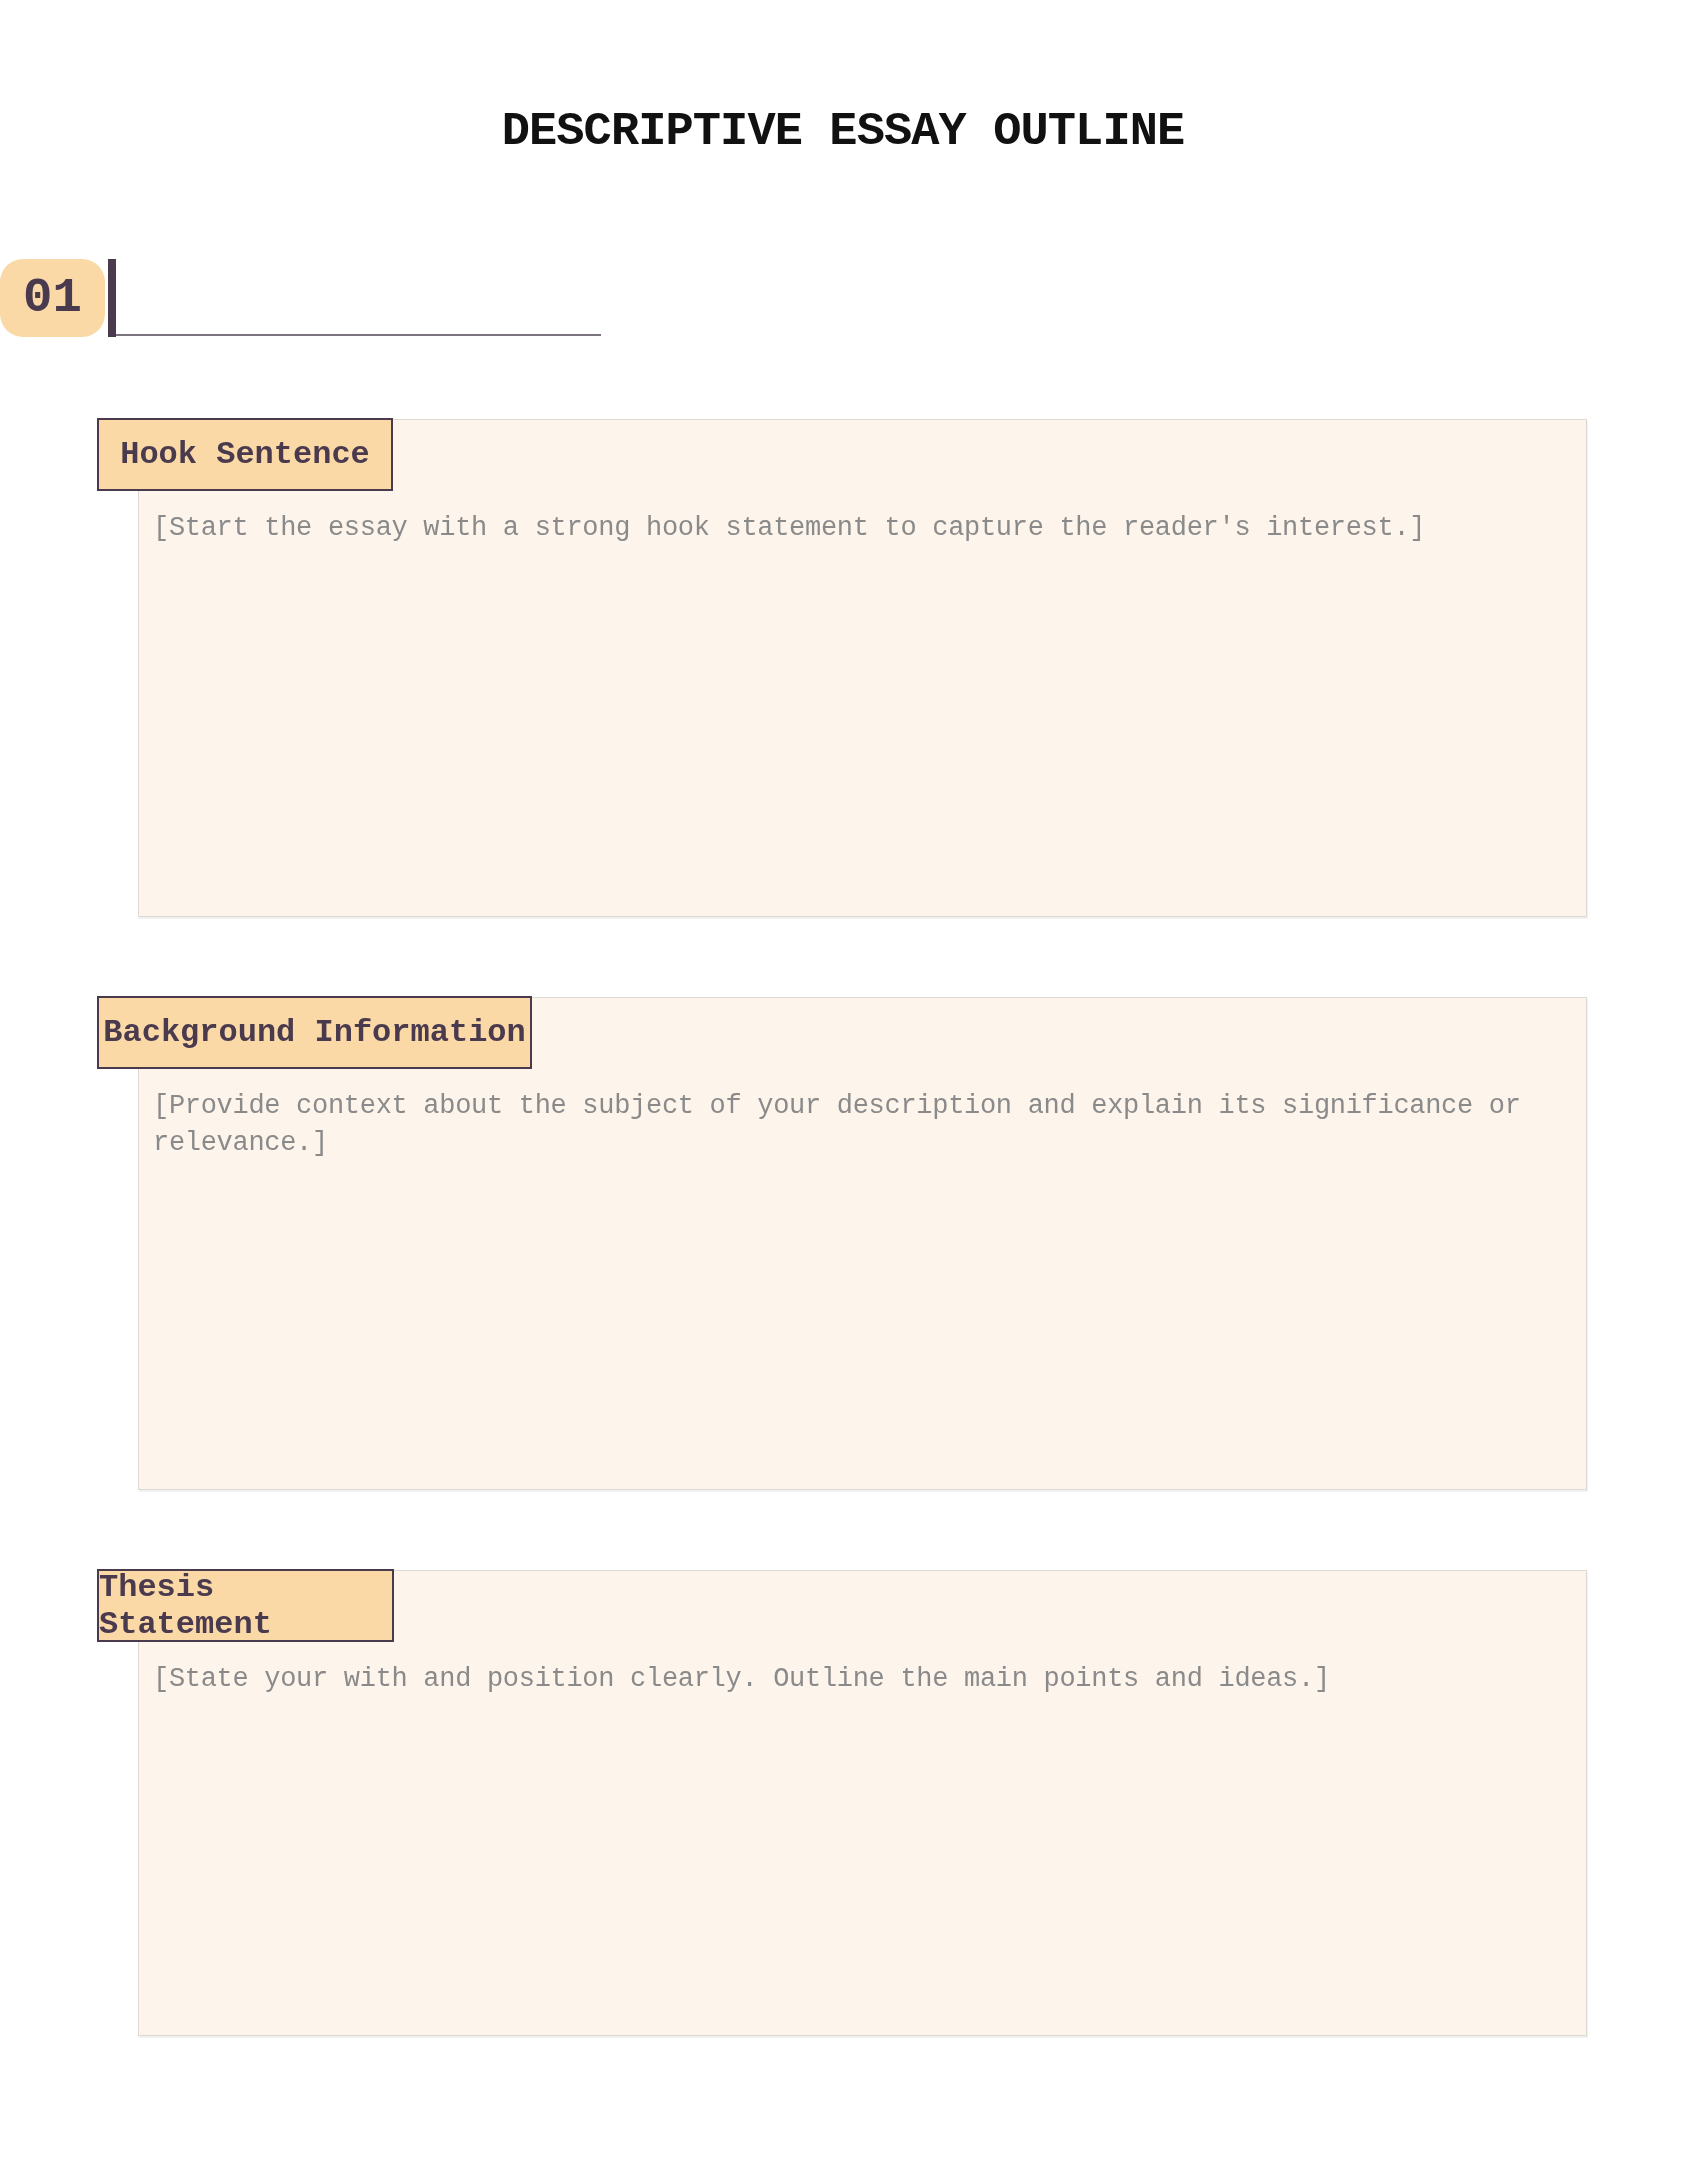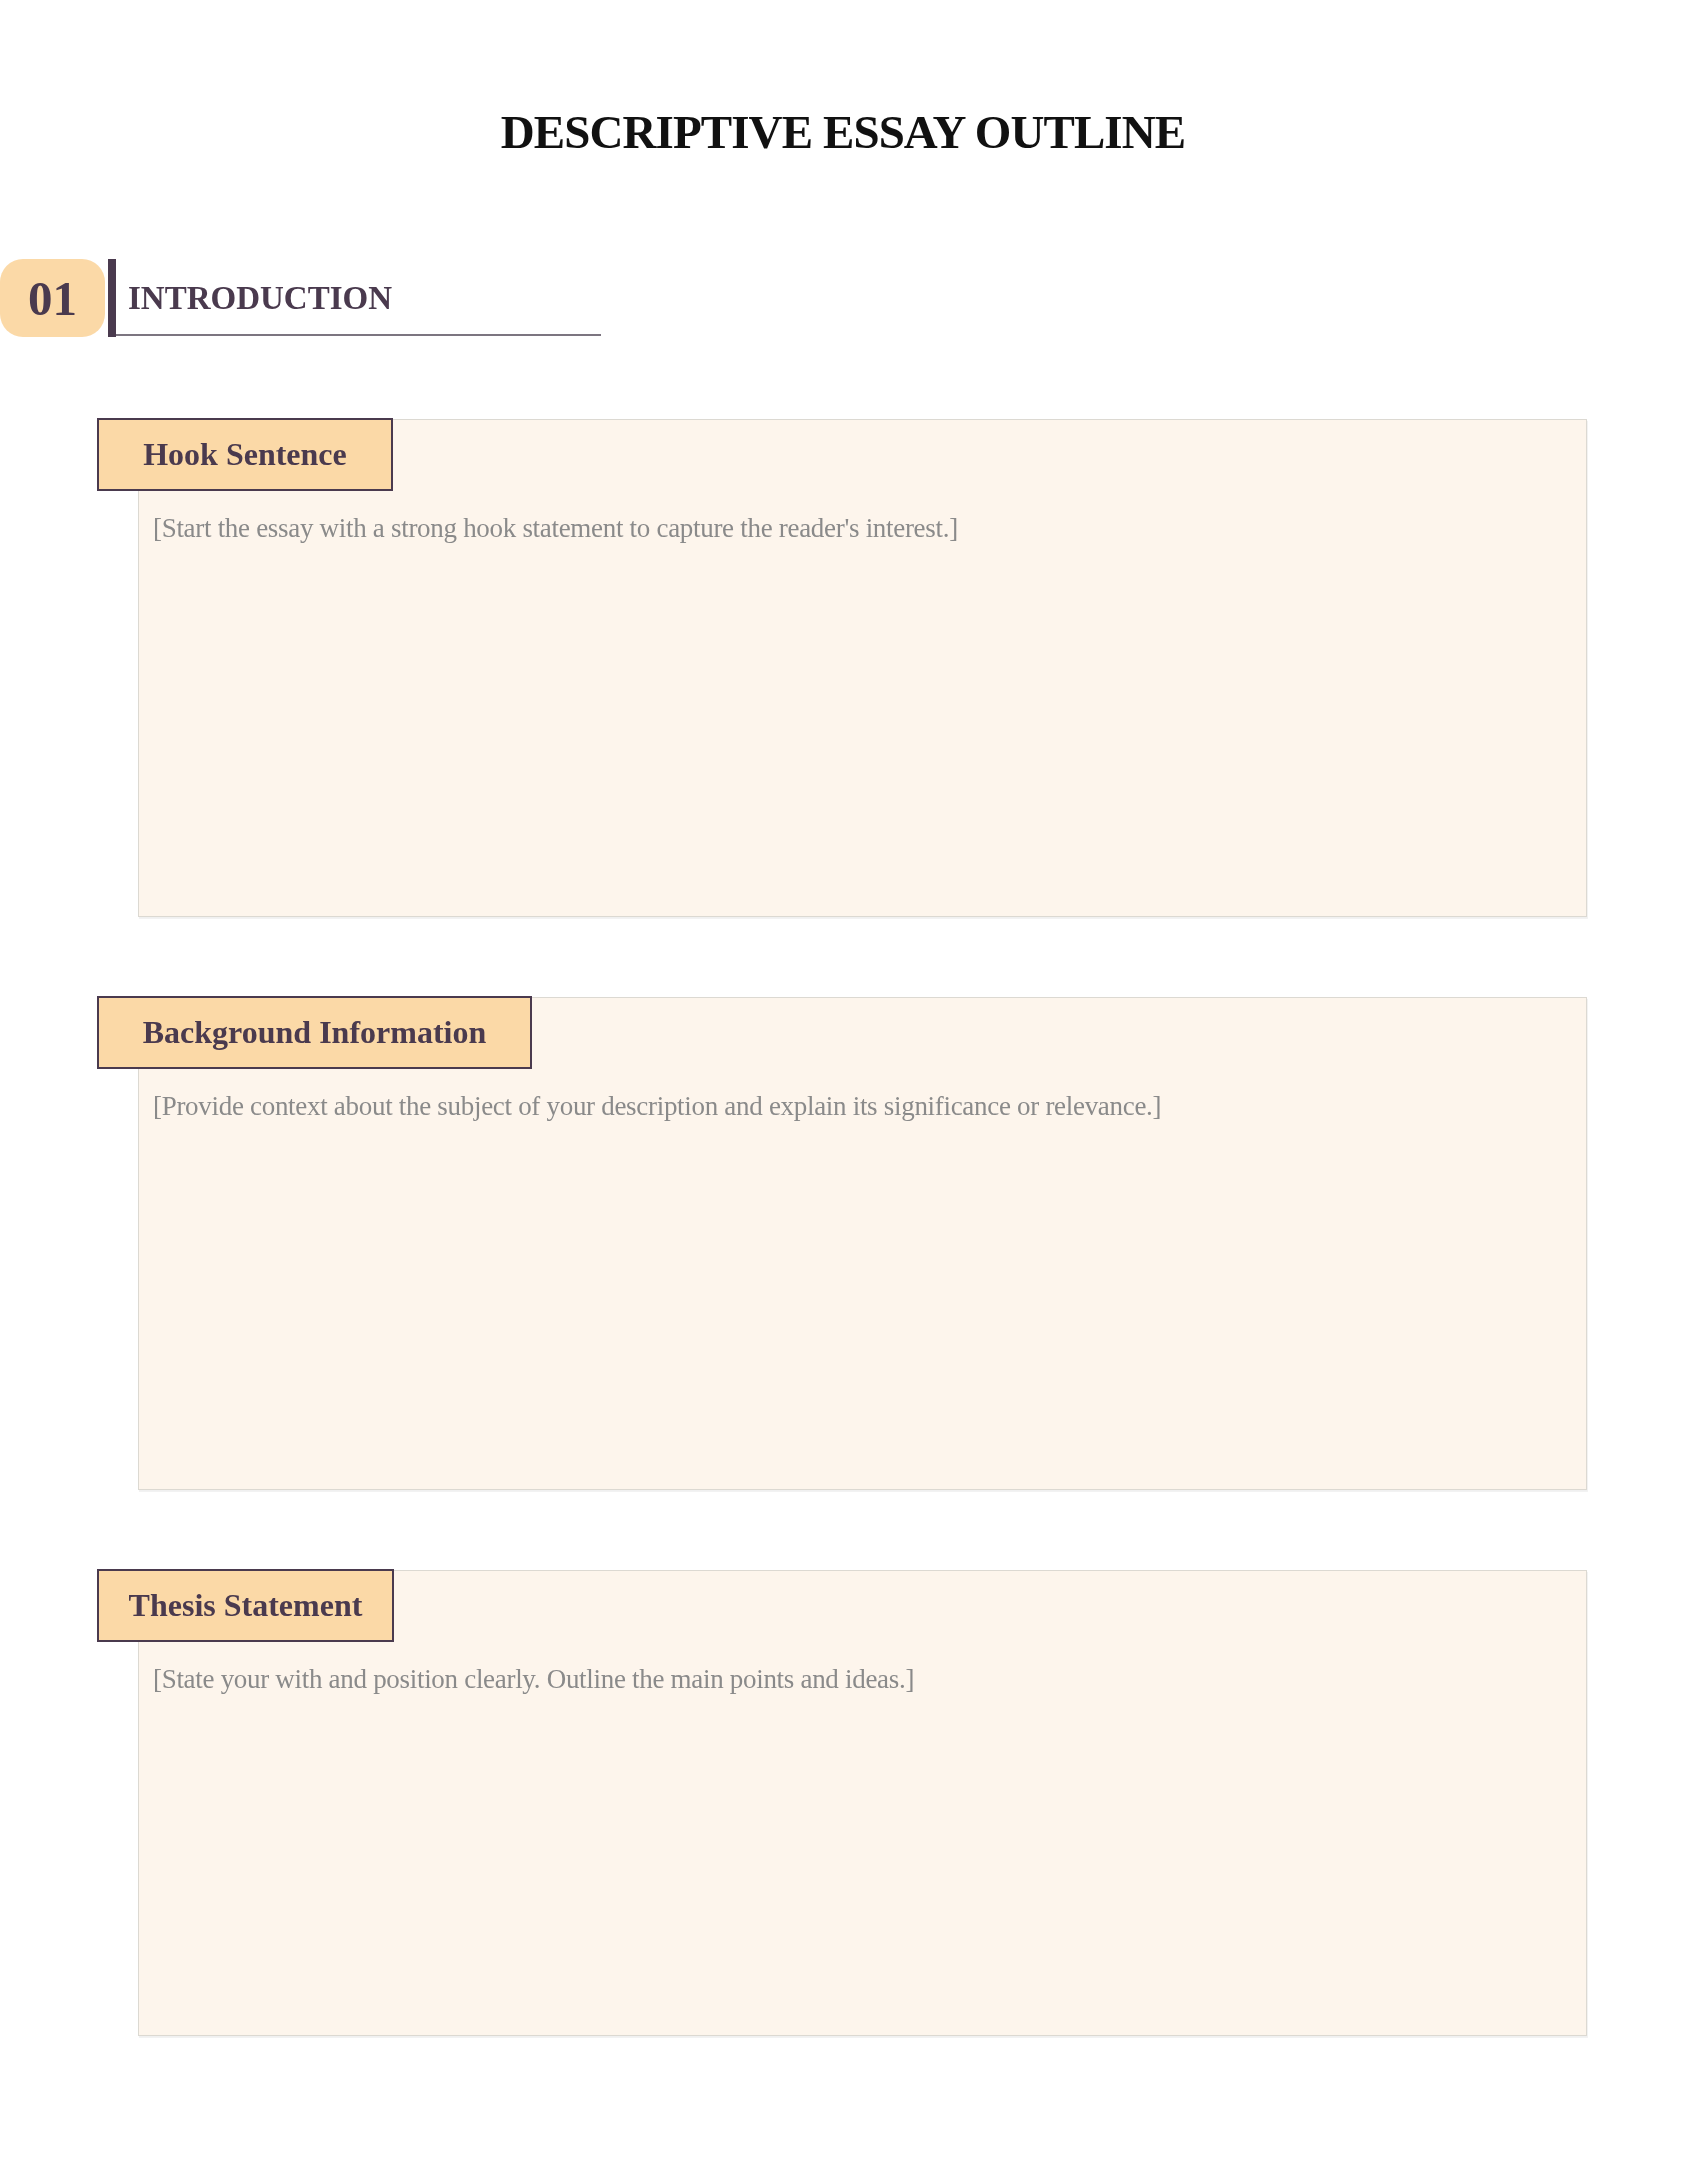--- a/index.html
+++ b/index.html
@@ -1,20 +1,20 @@
 <!DOCTYPE html>
 <html style="font-size:15px"><head>
 <meta charset="utf-8">
 <style>
   html,body{margin:0;padding:0;background:#ffffff;}
   .page{
     position:relative;
     width:1616px;height:2182px;
     background:#ffffff;
-    font-family:Liberation Serif, serif;
+    font-family:Liberation Mono, monospace;
     overflow:hidden;
   }
 
   
   .doc-title{
     position:absolute;top:105px;left:0;width:1686px;
     text-align:center;
     font-size:47px;font-weight:bold;letter-spacing:-0.9px;
     color:#111111;
   }
@@ -87,21 +87,20 @@
 <body>
 
 <div class="page">
 
   <div class="doc-title">DESCRIPTIVE ESSAY OUTLINE</div>
 
   <div class="sec-number">01</div>
 
   <div class="sec-bar"></div>
 
-  <div class="sec-heading">INTRODUCTION</div>
 
   <div class="sec-underline"></div>
 
   <div class="block block-hook">
     <div class="panel">
       <div class="placeholder">[Start the essay with a strong hook statement to capture the reader's interest.]</div>
     </div>
     <div class="label">Hook Sentence</div>
   </div>
 

